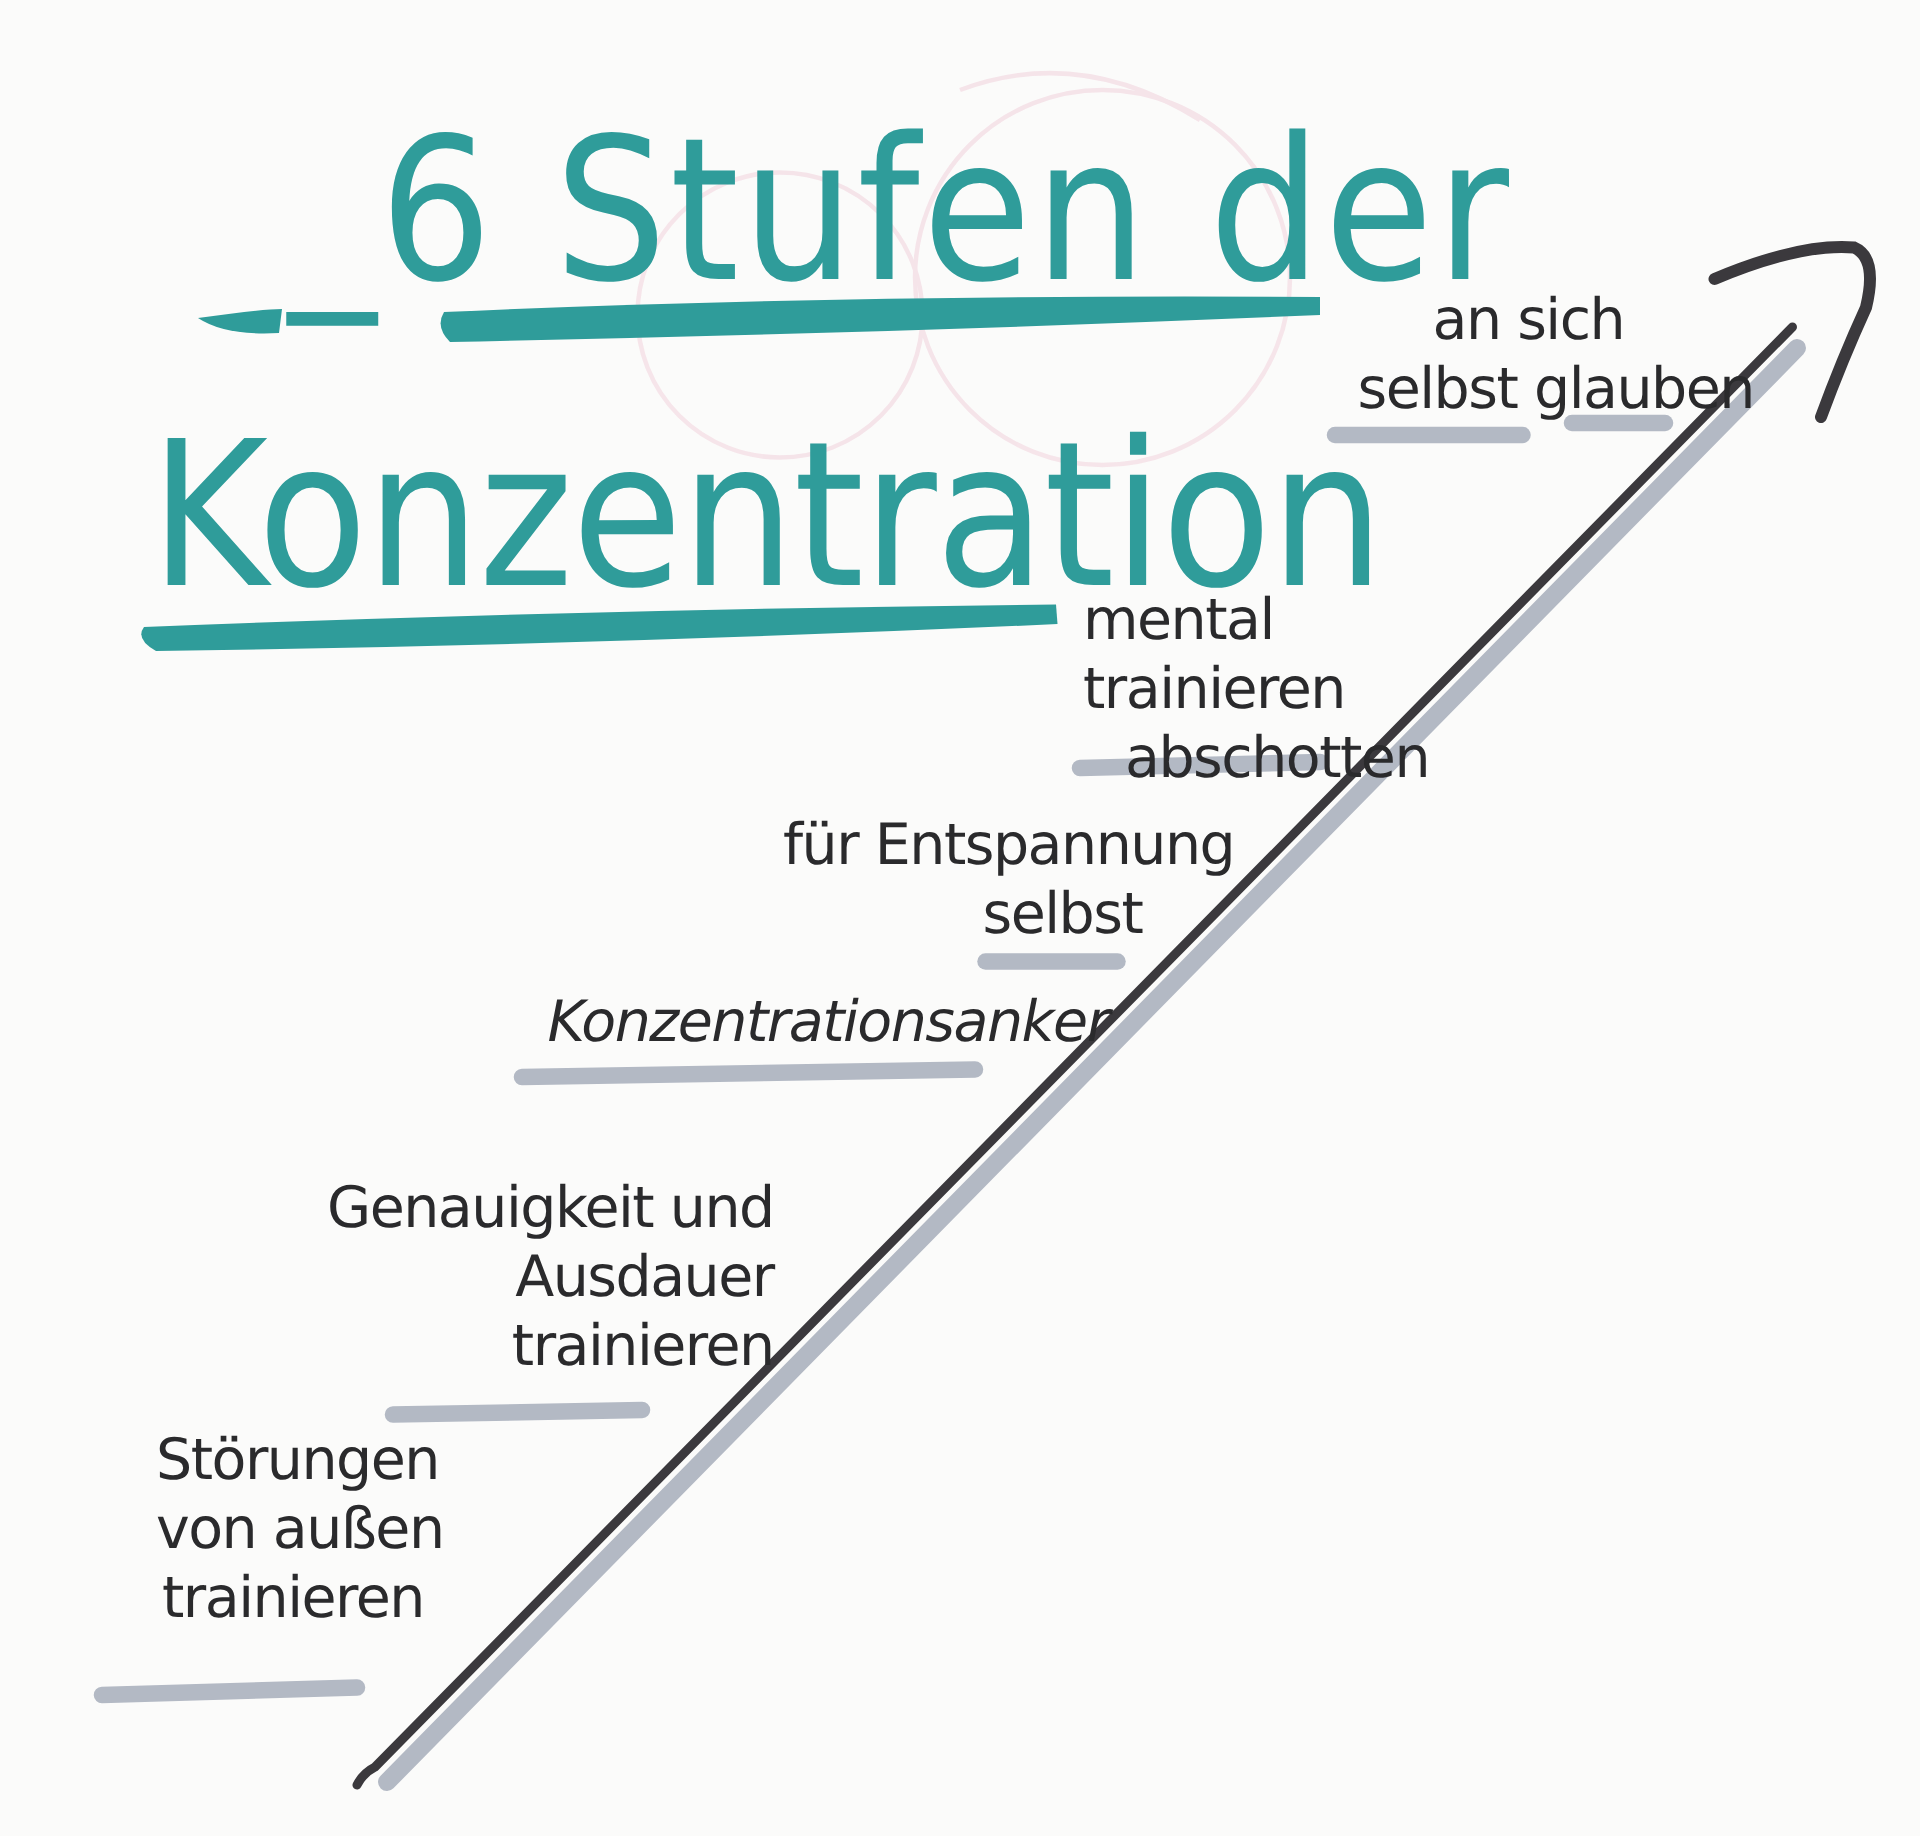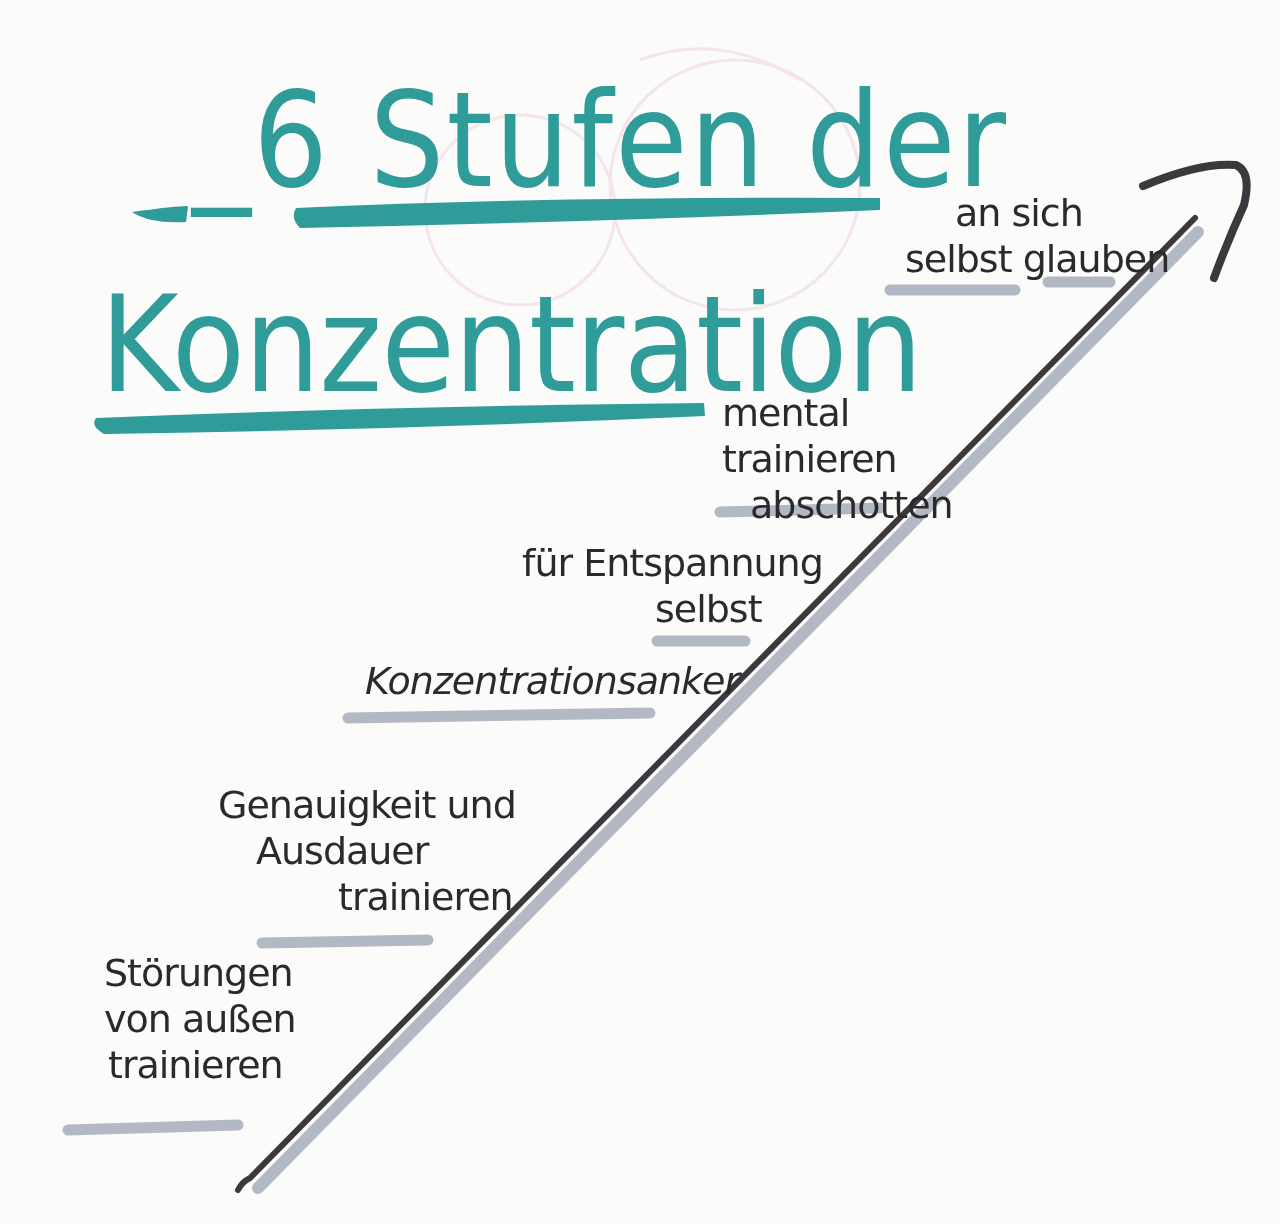--- a/index.html
+++ b/index.html
@@ -62,21 +62,21 @@
     .step span {
       display: block;
     }
     #step-6 { left: 905px; top: 190px; text-align: center; }
     #step-6 .l1 { padding-left: 50px; text-align: left; }
     #step-5 { left: 722px; top: 358px; margin-top: 32px; }
     #step-5 .l3 { padding-left: 28px; text-align: center; }
     #step-4 { left: 522px; top: 540px; }
     #step-4 .l2 { padding-left: 133px; }
     #step-3 { left: 365px; top: 658px; font-style: italic; }
-    #step-2 { left: 218px; top: 782px; }
+    #step-2 { left: 218px; top: 782px; text-align: right; }
     #step-2 .l2 { padding-left: 38px; }
     #step-2 .l3 { padding-left: 120px; }
     #step-1 { left: 104px; top: 950px; }
     #step-1 .l3 { padding-left: 4px; }
   </style>
 </head>
 <body>
 
 <div class="canvas">
 

